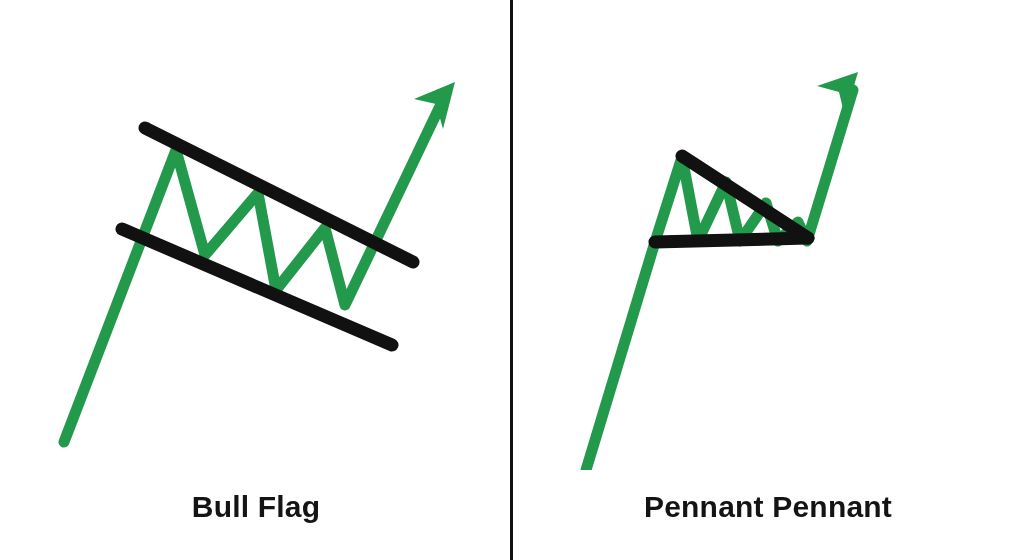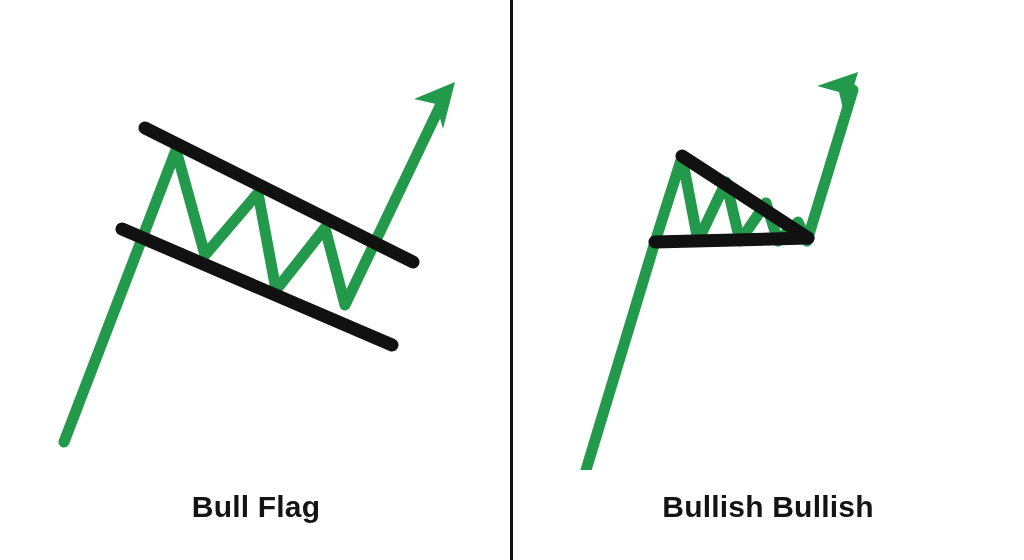--- a/index.html
+++ b/index.html
@@ -87,17 +87,17 @@
 
       <polyline points="74,470 143,242 170,157 186,241 214,182 228,241 254,203 266,241 286,222 295,241 341,90" fill="none" stroke="#239a4b" stroke-width="11" stroke-linecap="round" stroke-linejoin="round"></polyline>
 
       <polygon points="346,72 305,86 327,92 333,117" fill="#239a4b"></polygon>
 
       <line x1="170" y1="156" x2="296" y2="238" stroke="#111111" stroke-width="13" stroke-linecap="round"></line>
 
       <line x1="143" y1="242" x2="296" y2="238" stroke="#111111" stroke-width="13" stroke-linecap="round"></line>
     </svg>
 
-    <div class="caption">Bullish Bullish</div>
+    <div class="caption">Pennant Pennant</div>
   </div>
 
   <div class="divider"></div>
 </div>
 
 </body></html>

